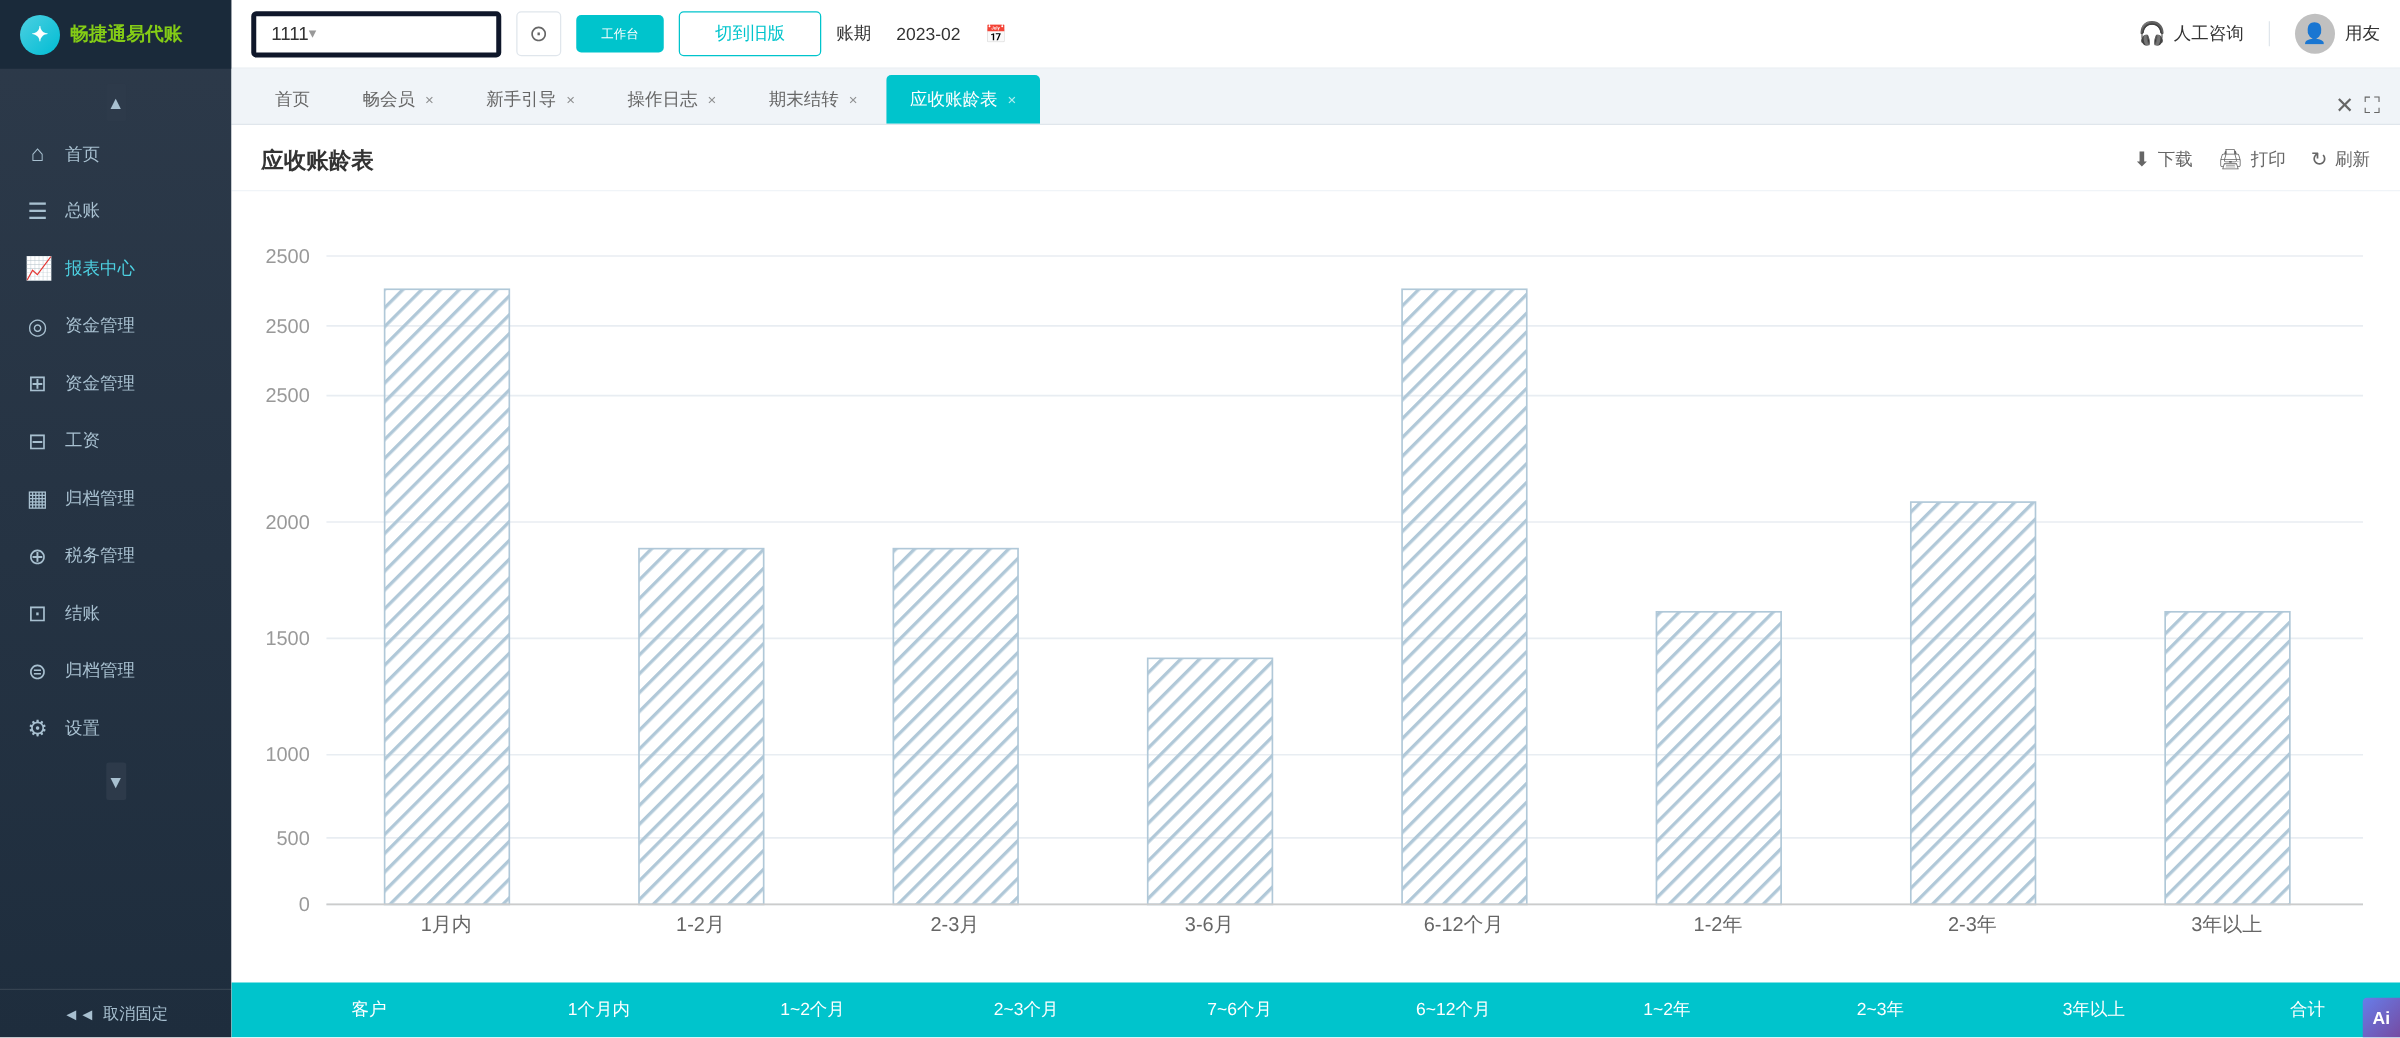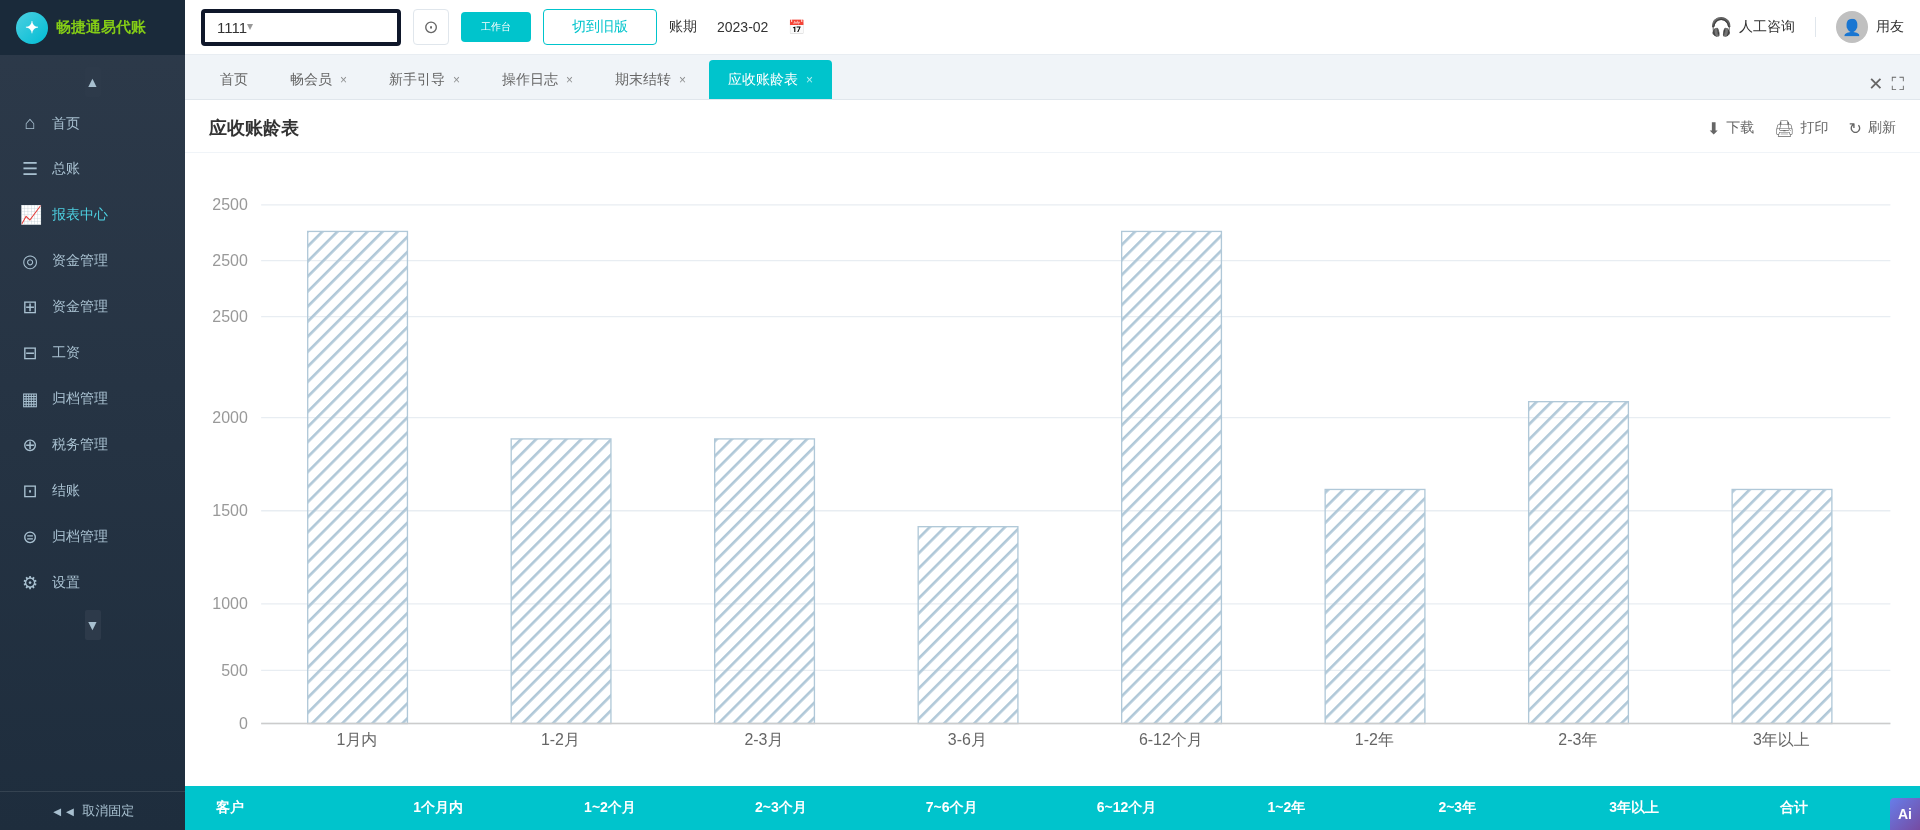--- a/index.html
+++ b/index.html
@@ -260,24 +260,24 @@
     
     .table-header {
       height: 44px;
       background: #00c4cc;
       display: flex;
       align-items: center;
       flex-shrink: 0;
     }
     .table-header-cell {
       flex: 1;
-      text-align: left;
+      text-align: center;
       color: #fff;
       font-size: 14px;
-      font-weight: 700;
+      font-weight: 400;
       padding: 0 8px;
       margin-left: 23px;
     }
     .table-header-cell.customer { flex: 1.2; }
 
     
     .ai-badge {
       position: fixed;
       bottom: 0;
       right: 0;

